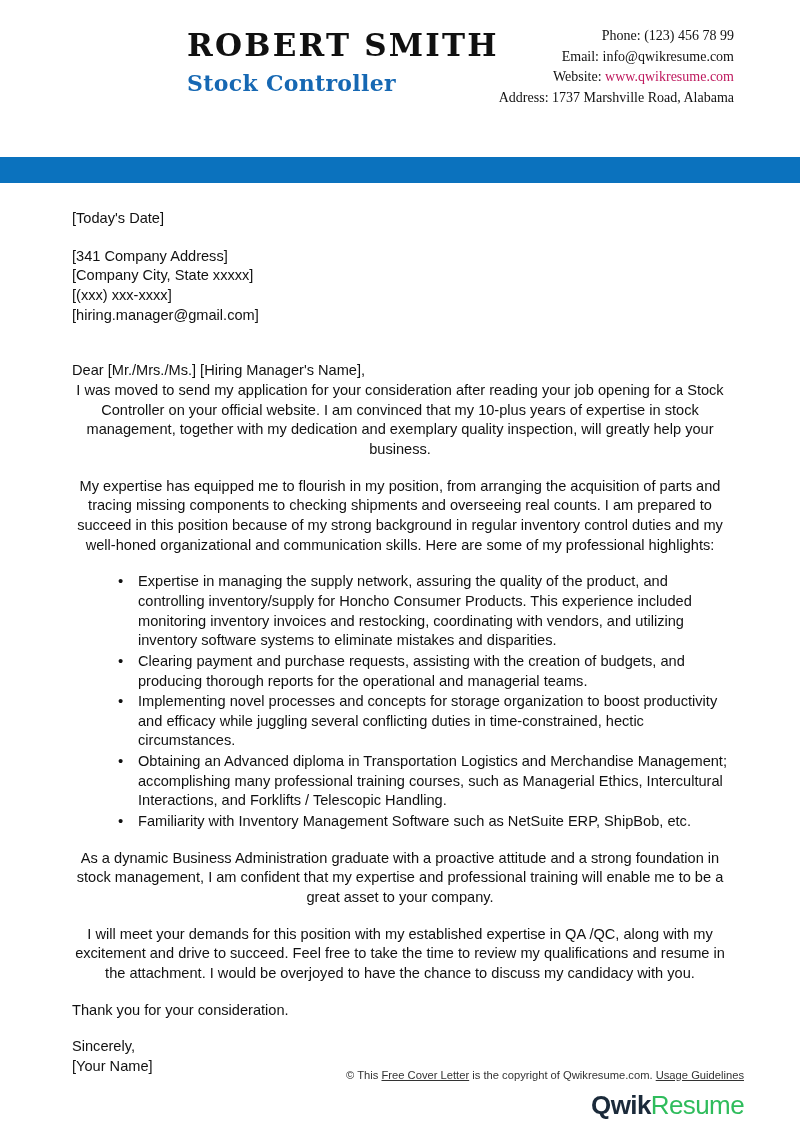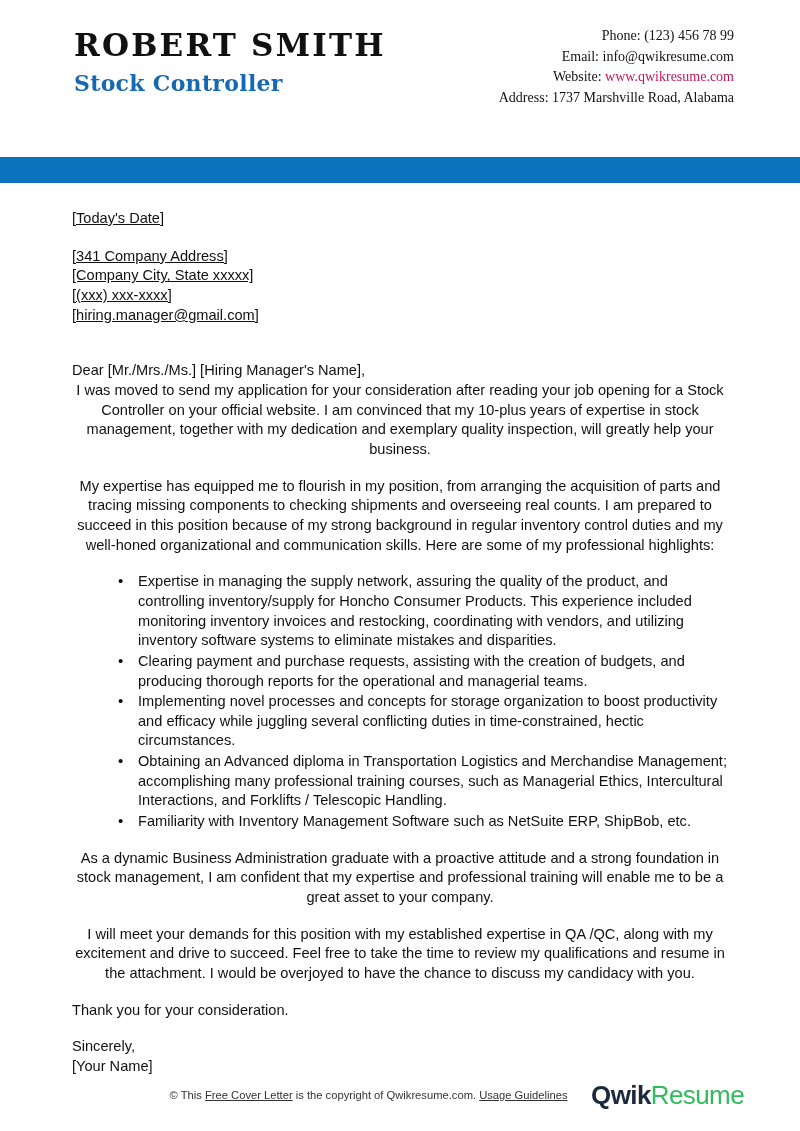--- a/index.html
+++ b/index.html
@@ -21,21 +21,21 @@
     height: 1131px;
     position: relative;
     background: #ffffff;
     box-sizing: border-box;
   }
 
   
   .header {
     display: flex;
     align-items: flex-start;
-    justify-content: space-between;
+    justify-content: flex-end;
     padding: 22px 66px 0 74px;
     box-sizing: border-box;
     height: 157px;
   }
 
   .header-left {
     padding-top: 6px;
   }
 
   .cand-name {
@@ -83,21 +83,21 @@
 
   
   .letter {
     padding: 26px 72px 0 72px;
     box-sizing: border-box;
     font-size: 14.6px;
     line-height: 1.34;
     color: #111111;
   }
 
-  .meta-block { margin: 0; text-decoration: underline; }
+  .meta-block { margin: 0; }
   .meta-block .line { line-height: 1.35; }
   .date-line { margin-bottom: 18px; }
 
   .salutation {
     margin-top: 36px;
     margin-bottom: 0;
   }
 
   p.para {
     margin: 0 0 17px 0;
@@ -129,23 +129,24 @@
   .signoff { margin: 0; line-height: 1.35; }
 
   
   .footer {
     position: absolute;
     left: 0;
     bottom: 0;
     width: 800px;
     height: 62px;
     display: flex;
-    align-items: center;
+    align-items: flex-end;
     box-sizing: border-box;
     padding: 0 56px 10px 56px;
+    flex-direction: column;
   }
   .footer-text {
     font-family: "Liberation Sans", sans-serif;
     font-size: 11.2px;
     color: #333333;
     flex: 1;
     text-align: center;
     padding-left: 90px;
   }
   .footer-text .ulink {

